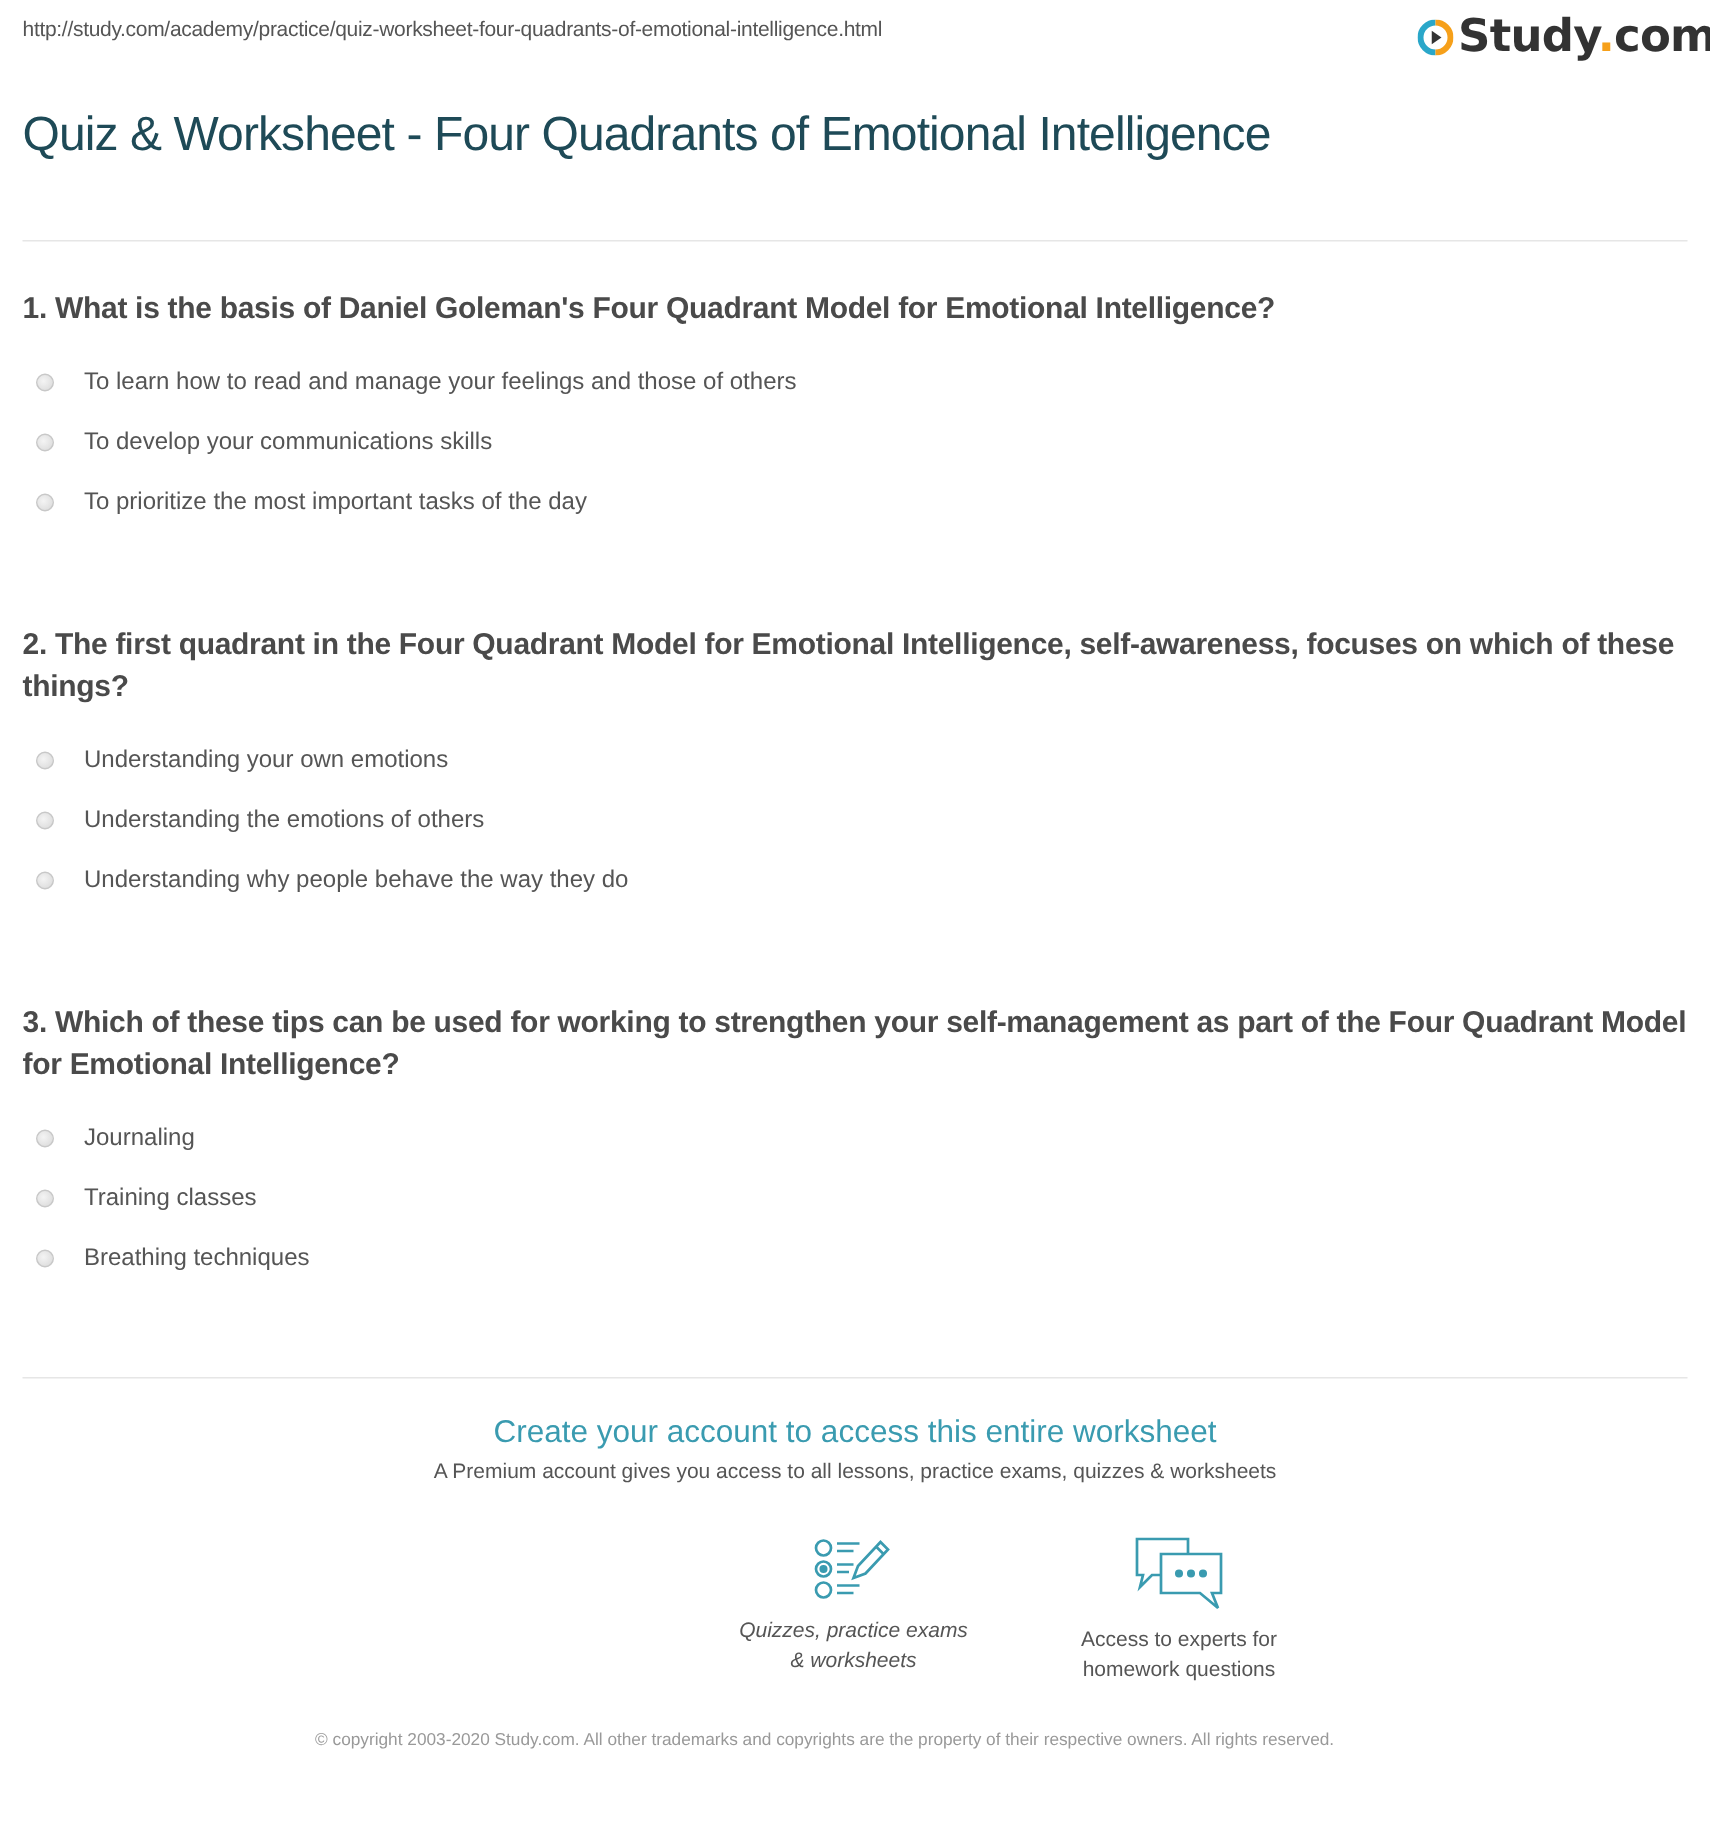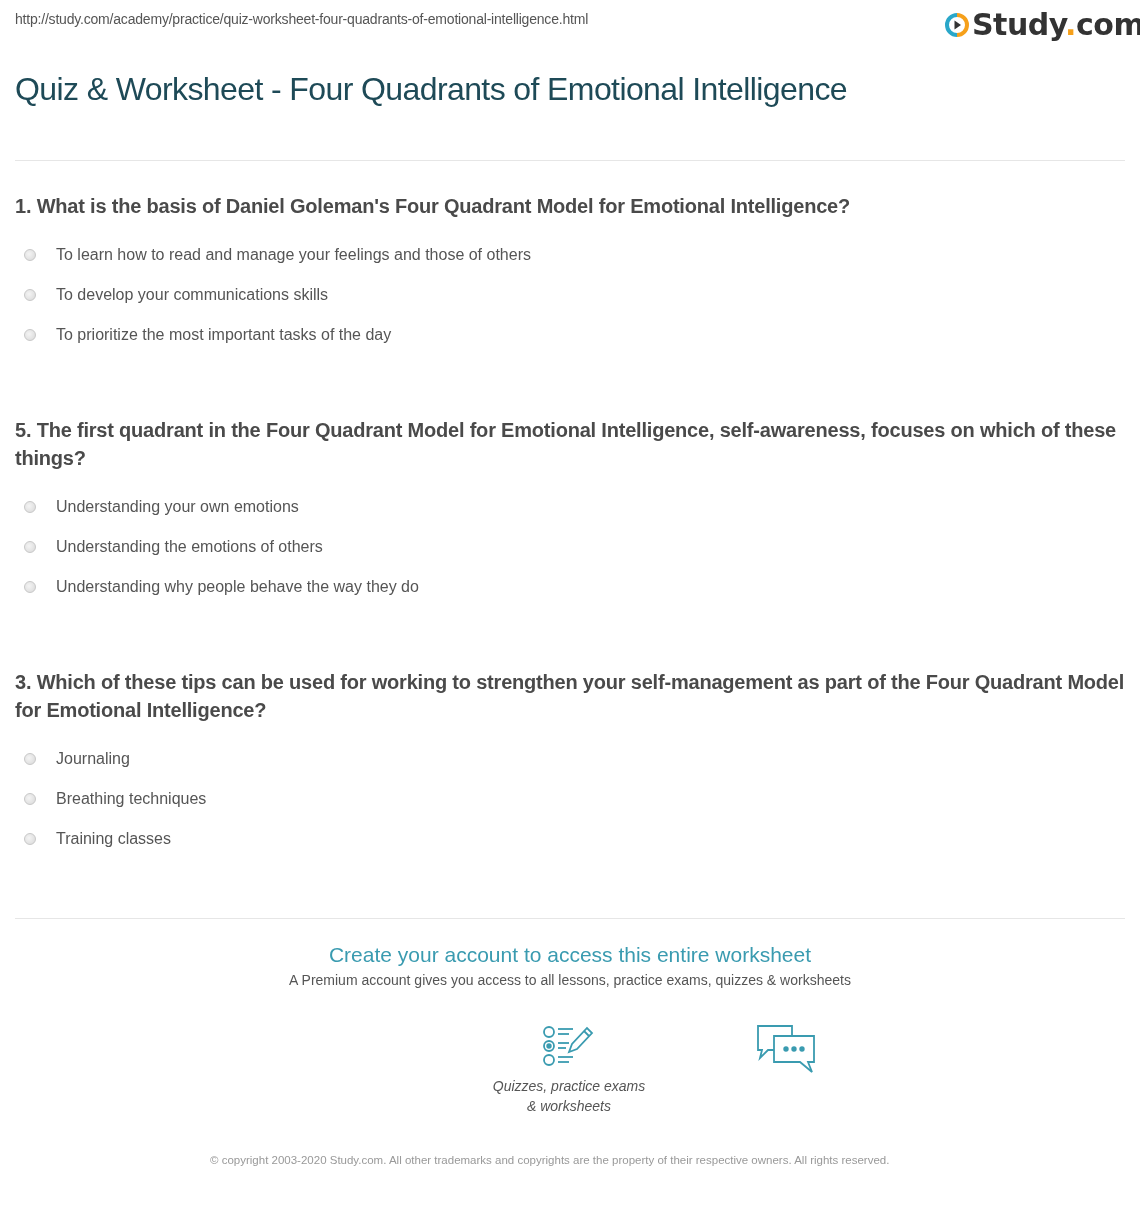--- a/index.html
+++ b/index.html
@@ -64,21 +64,21 @@
         <span>To develop your communications skills</span>
       </li>
     <li class="answer">
         <span class="radio"></span>
         <span>To prioritize the most important tasks of the day</span>
       </li>
   </ul>
 </div>
 
 <div class="question" style="top:416px;">
-  <div class="q-text">5. The first quadrant in the Four Quadrant Model for Emotional Intelligence, self-awareness, focuses on which of these things?</div>
+  <div class="q-text">2. The first quadrant in the Four Quadrant Model for Emotional Intelligence, self-awareness, focuses on which of these things?</div>
   <ul class="answers">
     <li class="answer">
         <span class="radio"></span>
         <span>Understanding your own emotions</span>
       </li>
     <li class="answer">
         <span class="radio"></span>
         <span>Understanding the emotions of others</span>
       </li>
     <li class="answer">
@@ -90,25 +90,25 @@
 
 <div class="question" style="top:668px;">
   <div class="q-text">3. Which of these tips can be used for working to strengthen your self-management as part of the Four Quadrant Model for Emotional Intelligence?</div>
   <ul class="answers">
     <li class="answer">
         <span class="radio"></span>
         <span>Journaling</span>
       </li>
     <li class="answer">
         <span class="radio"></span>
-        <span>Breathing techniques</span>
+        <span>Training classes</span>
       </li>
     <li class="answer">
         <span class="radio"></span>
-        <span>Training classes</span>
+        <span>Breathing techniques</span>
       </li>
   </ul>
 </div>
 
 <div class="hr" style="top:918px;"></div>
 
 <div class="cta">
   <div class="cta-title">Create your account to access this entire worksheet</div>
   <div class="cta-sub">A Premium account gives you access to all lessons, practice exams, quizzes &amp; worksheets</div>
 </div>
@@ -134,16 +134,17 @@
   </div>
 
   <div class="feature" style="left:686px;">
     <svg width="64" height="50" viewBox="0 0 64 50" fill="none" stroke="#3a9bb0" stroke-width="1.8">
       <path d="M4 2 H38 V26 H14 L6 34 L8 26 H4 Z"></path>
       <path d="M20 12 H60 V38 H54 L58 48 L46 38 H20 Z" fill="#ffffff"></path>
       <circle cx="32" cy="25" r="1.8" fill="#3a9bb0"></circle>
       <circle cx="40" cy="25" r="1.8" fill="#3a9bb0"></circle>
       <circle cx="48" cy="25" r="1.8" fill="#3a9bb0"></circle>
     </svg>
+    <div class="feature-label"><span>Access to experts for</span><br><span>homework questions</span></div>
   </div>
 </div>
 
 <div class="copyright">© copyright 2003-2020 Study.com. All other trademarks and copyrights are the property of their respective owners. All rights reserved.</div>
 
 </body></html>

